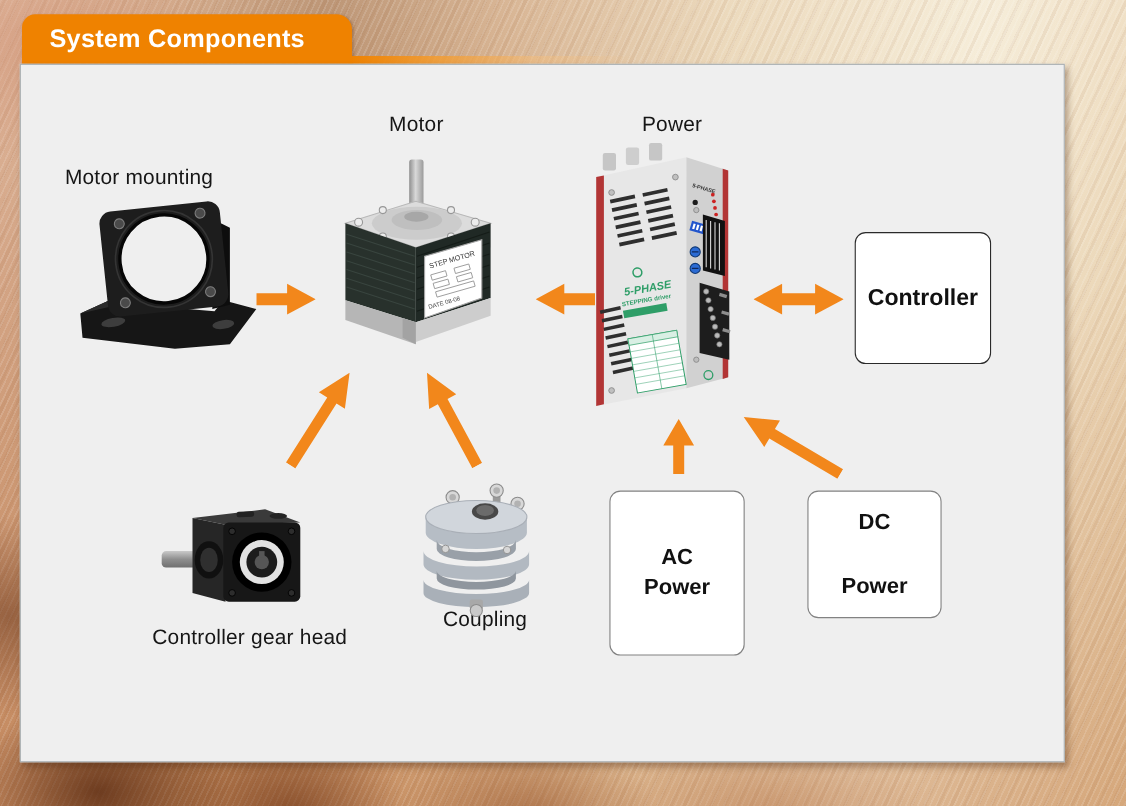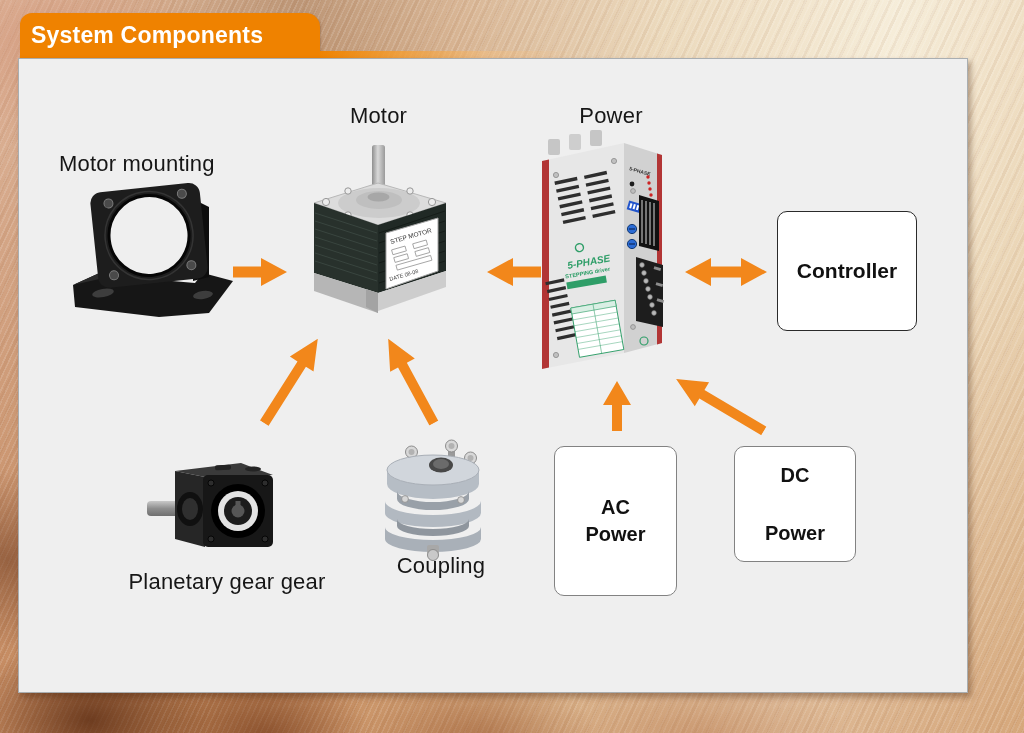--- a/index.html
+++ b/index.html
@@ -26,46 +26,46 @@
   
   #header-tab{
     left:20px;top:13px;width:300px;height:45px;
     background:#EF8200;
     border-radius:12px 14px 0 0;
     display:flex;align-items:center;
     box-shadow:1px 1px 2px rgba(90,40,0,.25);
   }
   #header-tab .title{
     color:#fff;font-size:23px;font-weight:bold;letter-spacing:.2px;
-    padding-left:11px;
+    padding-left:25px;
   }
   #header-swoosh{
     left:318px;top:51px;width:260px;height:7px;
     background:linear-gradient(to right,#EF8200 0%,rgba(243,156,48,.85) 30%,rgba(247,190,120,.45) 65%,rgba(247,190,120,0) 100%);
     border-radius:0 4px 4px 0;
   }
   
   #panel{
     left:18px;top:58px;width:950px;height:635px;
     background:#EFEFEF;
     border:1px solid #a9aeb1;
     box-shadow:3px 4px 6px rgba(70,35,10,.38);
     box-sizing:border-box;
   }
   .comp-label{
-    color:#161616;font-size:22px;letter-spacing:.2px;white-space:nowrap;
+    color:#161616;font-size:19px;letter-spacing:.2px;white-space:nowrap;
   }
   .centered{text-align:center;}
   
   .white-box{
     background:#fff;border-radius:10px;box-sizing:border-box;
     display:flex;flex-direction:column;align-items:center;justify-content:center;
     color:#111;font-weight:bold;
   }
-  #controller-box{left:758px;top:152px;width:140px;height:120px;border:1.5px solid #2a2a2a;font-size:21px;}
+  #controller-box{left:758px;top:152px;width:124px;height:120px;border:1.5px solid #2a2a2a;font-size:21px;}
   #ac-power-box,#dc-power-box{border:1.5px solid #828282;font-size:20px;line-height:1.35;}
   #ac-power-box{left:535px;top:387px;width:123px;height:150px;}
   #dc-power-box{left:715px;top:387px;width:122px;height:116px;gap:31px;}
   
   .arrow{position:absolute;}
   .arrow svg{display:block;}
   .arrow polygon{fill:#F2871B;}
 </style>
 </head>
 <body>
@@ -75,21 +75,21 @@
   <div id="header-tab" class="abs">
     <span class="title">System Components</span>
   </div>
   <div id="header-swoosh" class="abs"></div>
 
   <div id="panel" class="abs">
 
     <div class="abs comp-label" style="left:40px;top:72px;margin-top:20px;">Motor mounting</div>
     <div class="abs comp-label centered" style="left:287px;top:44px;width:145px;">Motor</div>
     <div class="abs comp-label centered" style="left:517px;top:44px;width:150px;">Power</div>
-    <div class="abs comp-label centered" style="left:88px;top:510px;width:240px;">Planetary gear gear</div>
+    <div class="abs comp-label centered" style="left:88px;top:510px;width:240px;">Controller gear head</div>
     <div class="abs comp-label centered" style="left:352px;top:494px;width:140px;">Coupling</div>
 
     <div id="controller-box" class="abs white-box">
       <span>Controller</span>
     </div>
     <div id="ac-power-box" class="abs white-box">
       <span>AC</span>
       <span>Power</span>
     </div>
     <div id="dc-power-box" class="abs white-box">

